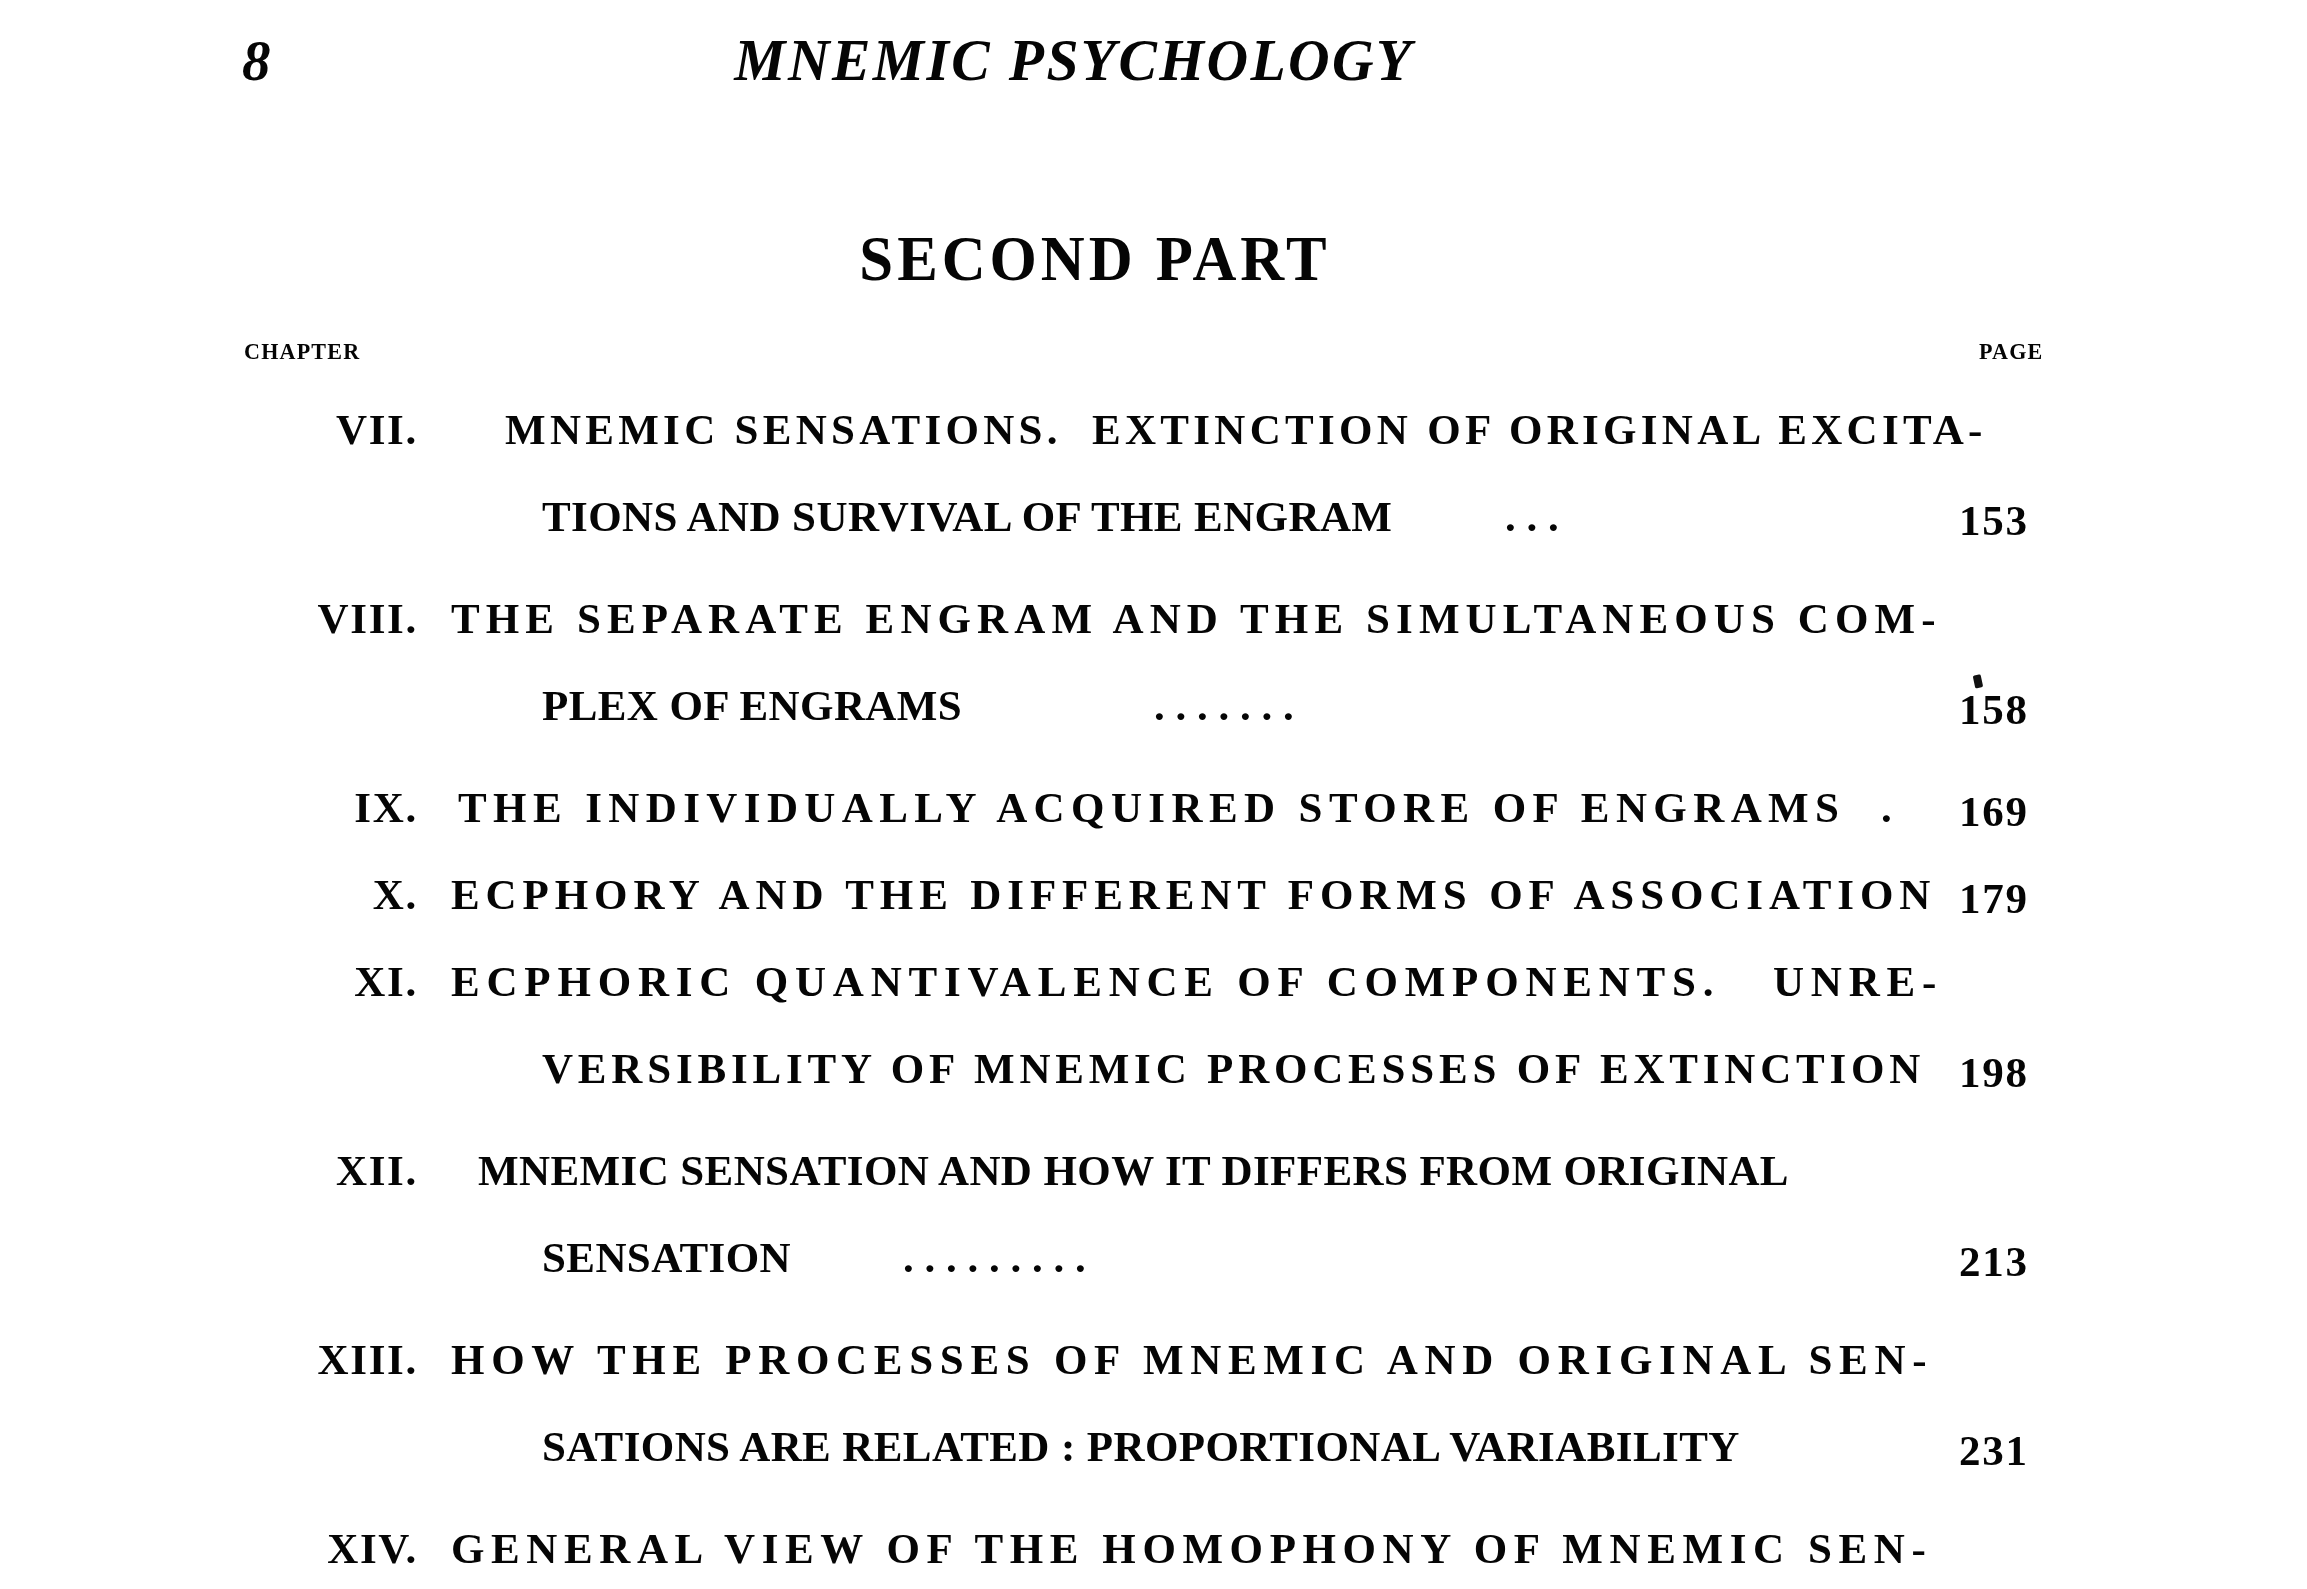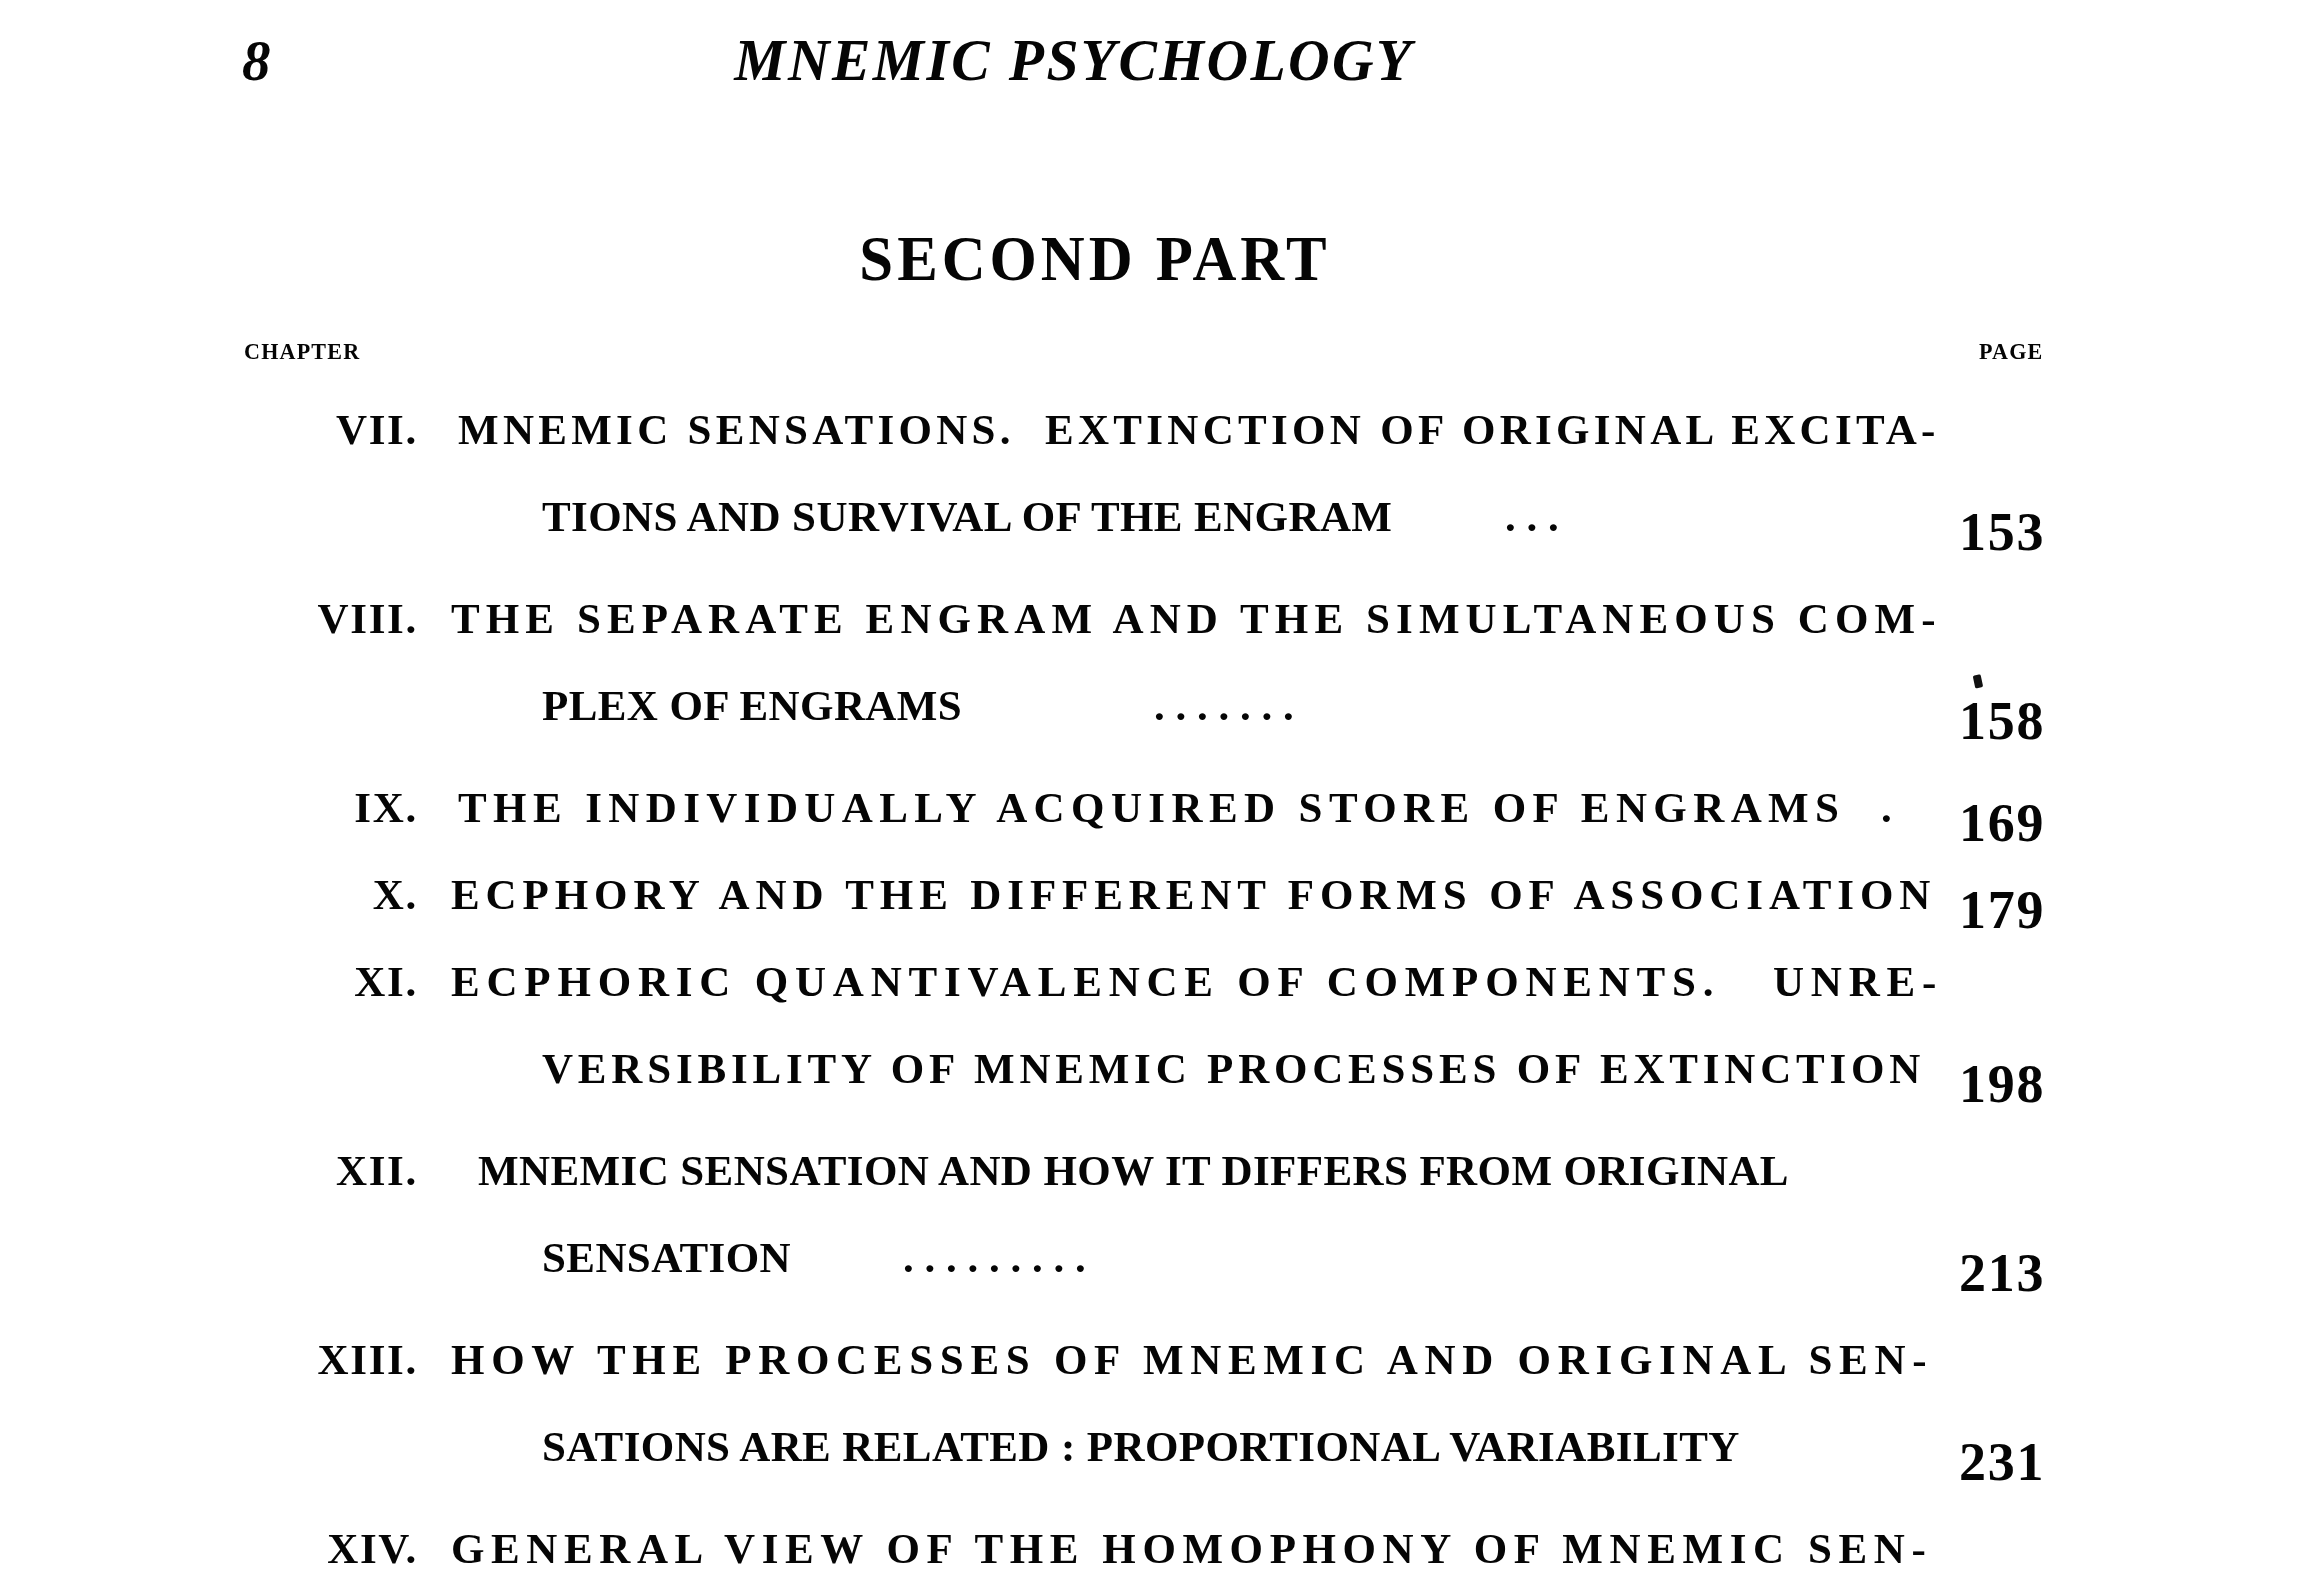--- a/index.html
+++ b/index.html
@@ -160,24 +160,24 @@
     font-size: 43px;
     font-weight: 700;
     display: flex;
     justify-content: space-between;
     white-space: nowrap;
   }
 
   .pageno {
     position: absolute;
     left: 1959px;
-    top: 16px;
+    top: 4px;
     width: 167px;
     text-align: left;
-    font-size: 54px;
+    font-size: 43px;
     font-weight: 700;
     letter-spacing: 1.7px;
     line-height: 87px;
   }
 
   
   .entry + .entry { margin-top: 0px; }
   .gap { height: 15px; width: 100%; }
 
   .speck {
@@ -207,21 +207,21 @@
     <div class="col-head-chapter">CHAPTER</div>
     <div class="col-head-page">PAGE</div>
   </div>
 
   <div class="toc">
 
     <div class="entry">
       <div class="line">
         <div class="numeral">VII.</div>
         <div class="title-text justify" style="left:458px;width:1496px;">
-          <span style="letter-spacing: 4.3px;">MNEMIC SENSATIONS.  EXTINCTION OF ORIGINAL EXCITA-</span>
+          <span style="letter-spacing: 4.3px; margin-left: 47px;">MNEMIC SENSATIONS.  EXTINCTION OF ORIGINAL EXCITA-</span>
         </div>
       </div>
       <div class="line">
         <div class="title-text indent">TIONS AND SURVIVAL OF THE ENGRAM</div>
         <div class="leaders" style="left:1505px;width:418px;">.   .   .</div>
         <div class="pageno">153</div>
       </div>
     </div>
 
     <div class="gap"></div>

